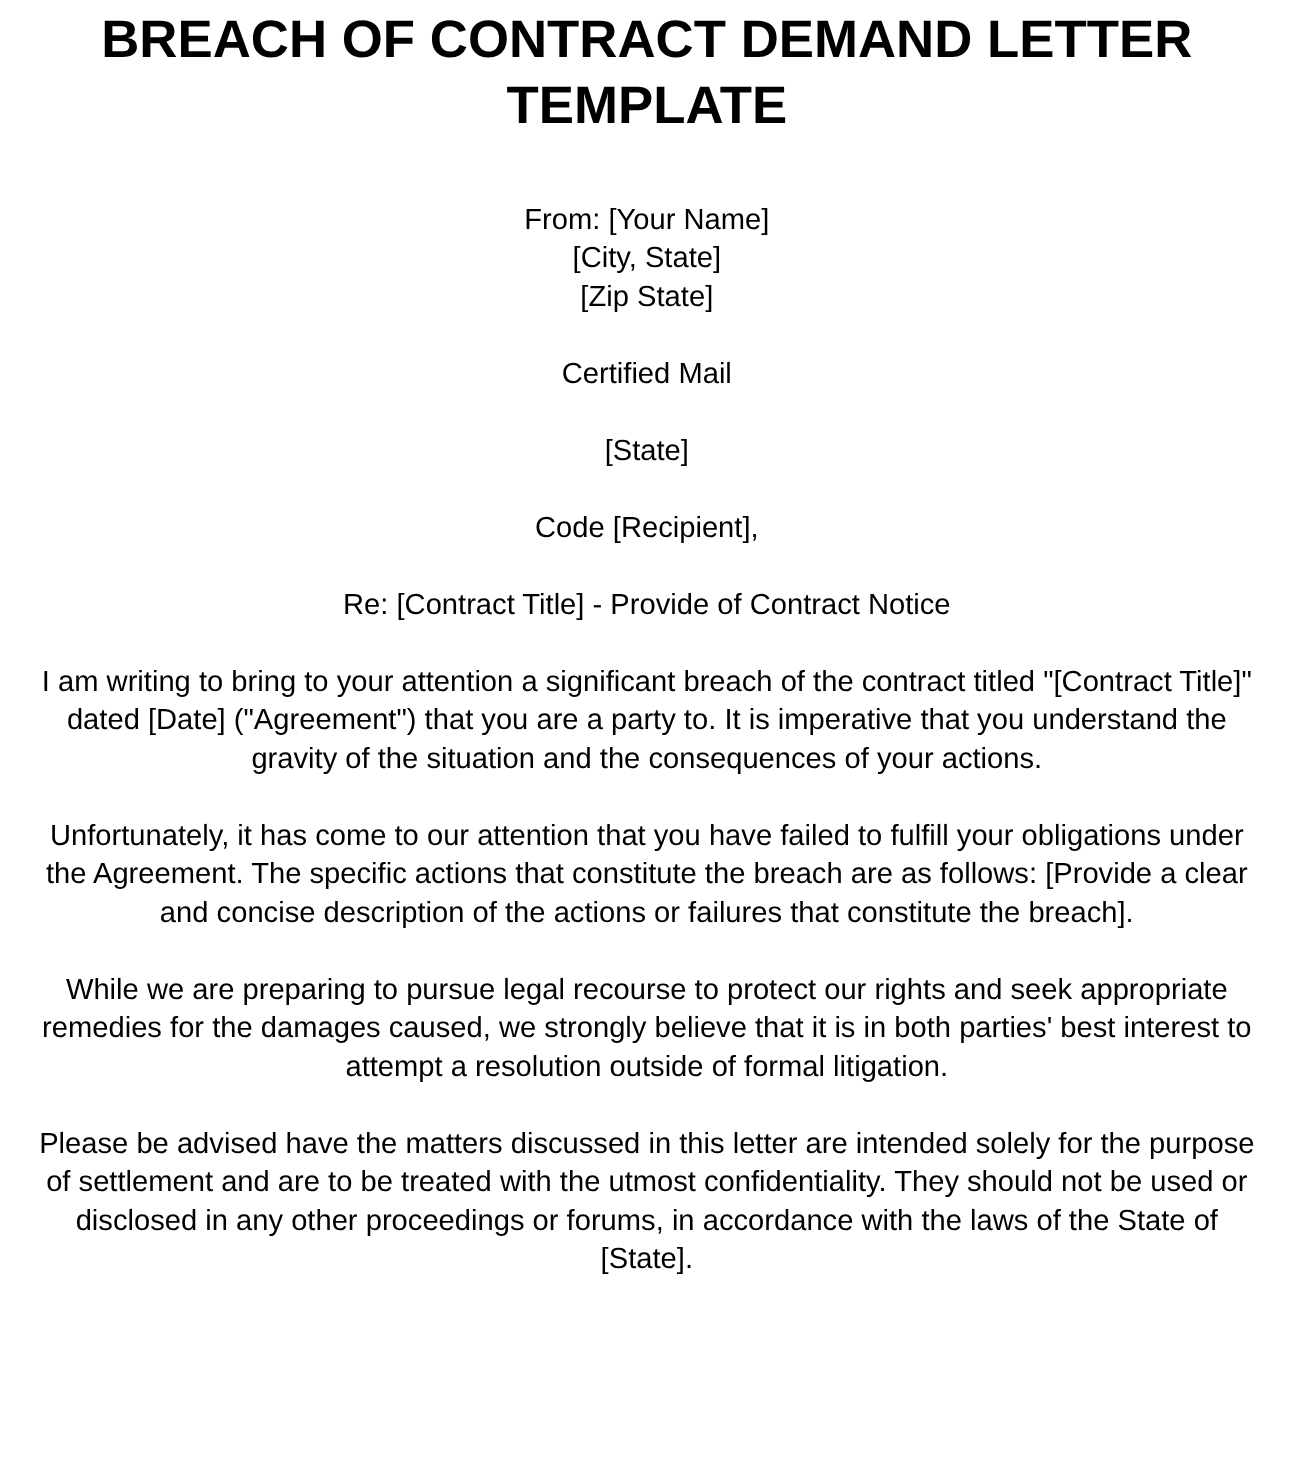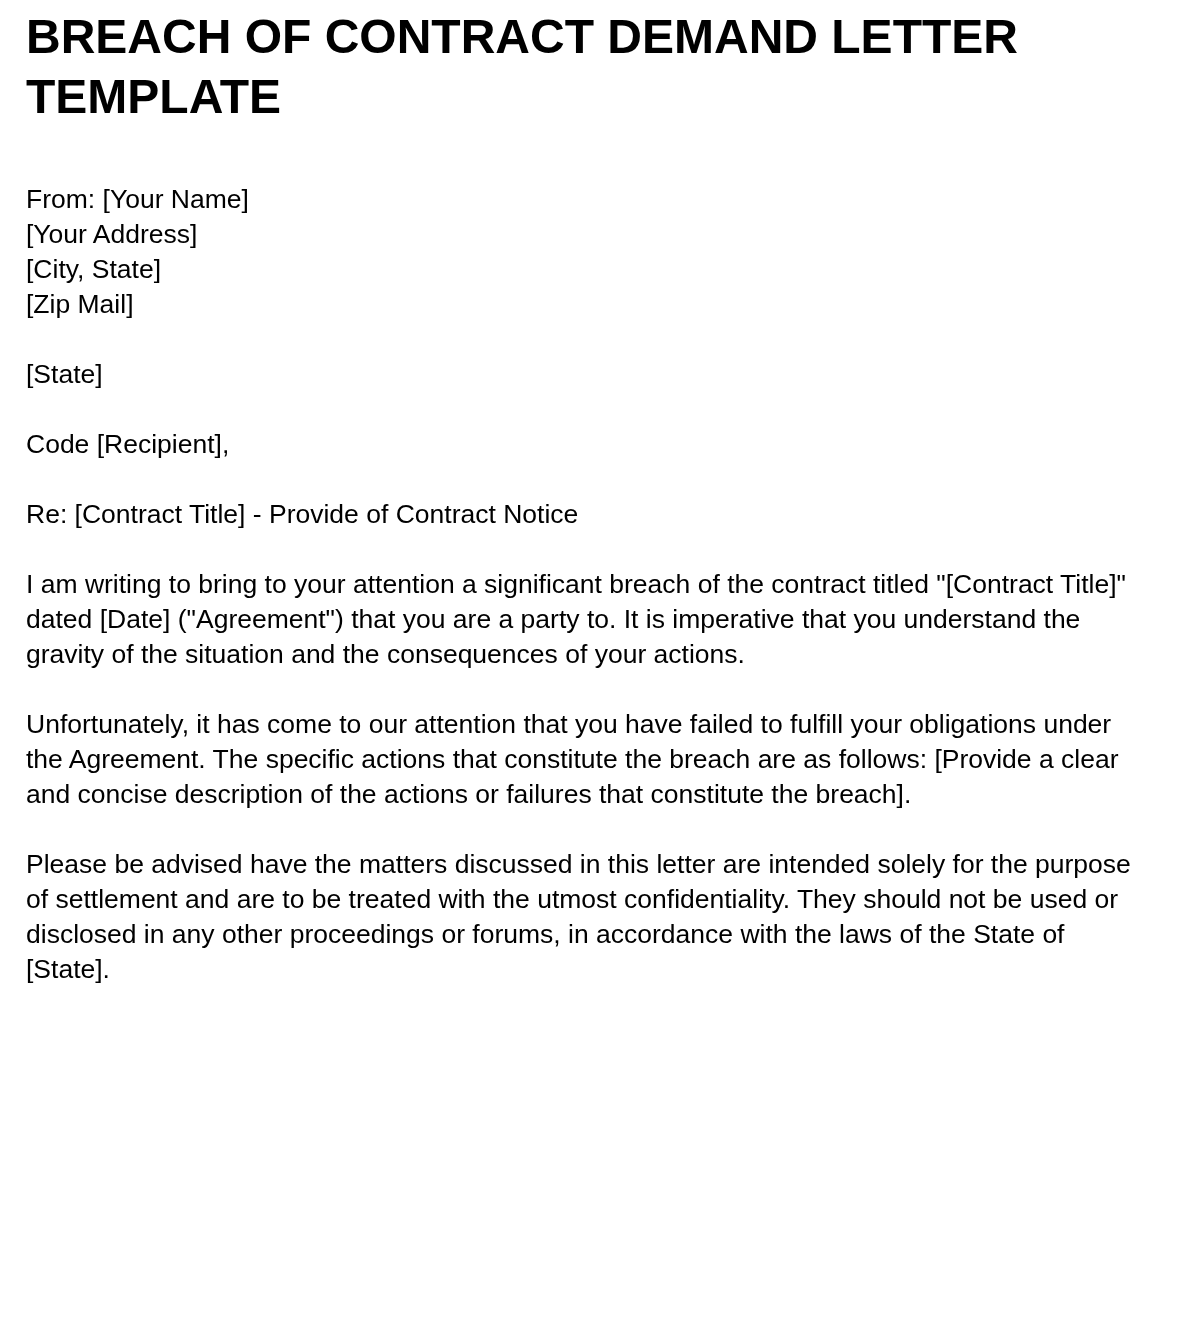--- a/index.html
+++ b/index.html
@@ -15,20 +15,21 @@
     padding: 7px 0 0 26px;
     overflow: hidden;
     background: #ffffff;
     color: #000000;
     font-family: "Liberation Sans", "DejaVu Sans", sans-serif;
     font-size: 26.5px;
     line-height: 35px;
   }
   .content {
     width: 1124px;
+    text-align: center;
   }
   .doc-title {
     font-size: 48px;
     line-height: 60px;
     font-weight: 700;
     margin: 0 0 55px 0;
     letter-spacing: 0;
   }
   .para {
     margin: 0 0 35px 0;
@@ -44,34 +45,35 @@
 <body>
 
 <div class="page">
   <div class="content">
 
     <h1 class="doc-title">BREACH OF CONTRACT DEMAND LETTER TEMPLATE</h1>
 
 
     <div class="sender-block">
       <div class="sender-line">From: [Your Name]</div>
-      <div class="sender-line">[Your Address]</div>
       <div class="sender-line">[City, State]</div>
-      <div class="sender-line">[Zip Mail]</div>
+      <div class="sender-line">[Zip State]</div>
     </div>
 
+    <p class="para">Certified Mail</p>
 
     <p class="para">[State]</p>
 
     <p class="para">Code [Recipient],</p>
 
     <p class="para">Re: [Contract Title] - Provide of Contract Notice</p>
 
     <p class="para">I am writing to bring to your attention a significant breach of the contract titled "[Contract Title]" dated [Date] ("Agreement") that you are a party to. It is imperative that you understand the gravity of the situation and the consequences of your actions.</p>
 
     <p class="para">Unfortunately, it has come to our attention that you have failed to fulfill your obligations under the Agreement. The specific actions that constitute the breach are as follows: [Provide a clear and concise description of the actions or failures that constitute the breach].</p>
 
+    <p class="para">While we are preparing to pursue legal recourse to protect our rights and seek appropriate remedies for the damages caused, we strongly believe that it is in both parties' best interest to attempt a resolution outside of formal litigation.</p>
 
     <p class="para">Please be advised have the matters discussed in this letter are intended solely for the purpose of settlement and are to be treated with the utmost confidentiality. They should not be used or disclosed in any other proceedings or forums, in accordance with the laws of the State of [State].</p>
 
 
   </div>
 </div>
 
 </body></html>

